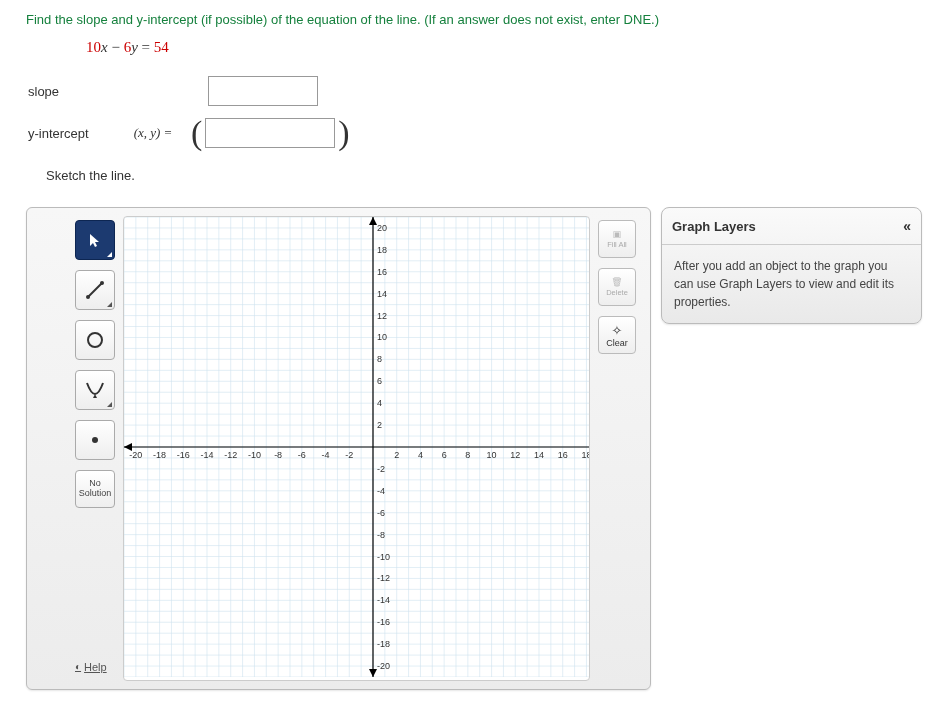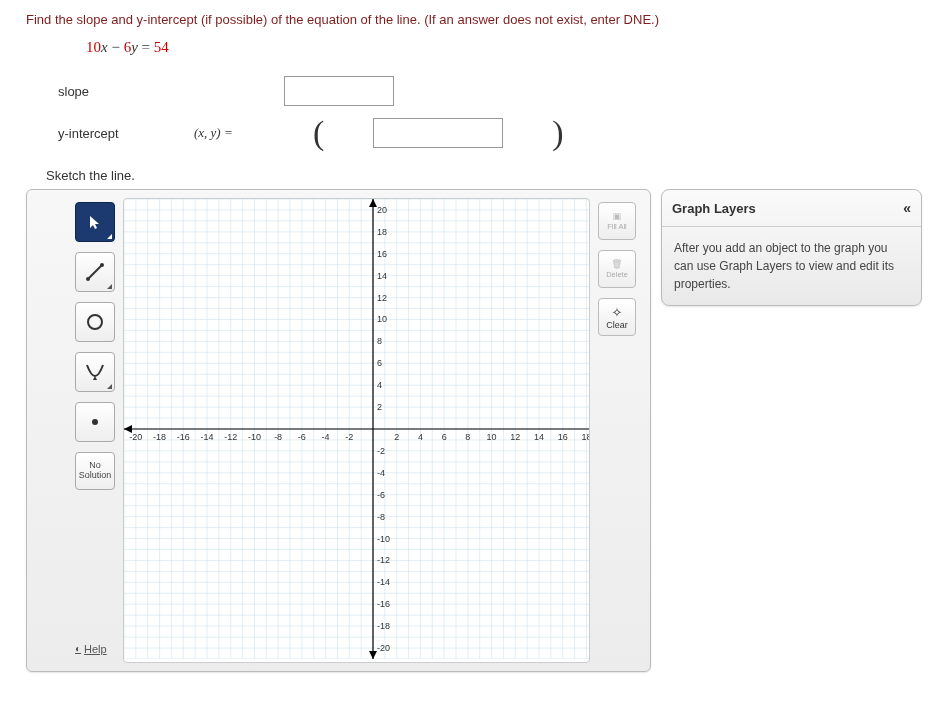--- a/index.html
+++ b/index.html
@@ -1,29 +1,29 @@
 <!DOCTYPE html>
 <html><head>
   <meta charset="utf-8">
   <style>
     * { box-sizing: border-box; margin: 0; padding: 0; }
     body { font-family: Arial, sans-serif; font-size: 13px; color: #333; padding: 12px 26px; width: 948px; }
 
-    .question-text { margin-bottom: 12px; color:#7f1d1d;}
+    .question-text { margin-bottom: 12px; color:#15803d;}
     .equation-line { margin-left: 60px; margin-bottom: 20px; font-style: italic; font-family: 'Times New Roman', serif; font-size:15px; }
     .eq-red { color: #c00; font-style: normal; }
     .eq-num { font-style: normal; }
 
-    .input-row { display: flex; align-items: center; margin-bottom: 10px; margin-left: 32px; gap: 46px;}
+    .input-row { display: flex; align-items: center; margin-bottom: 10px; margin-left: 2px;}
     .input-label { width: 180px; font-style: normal; }
     .xy-label { font-style: normal; }
     .big-paren { font-family: 'Times New Roman', serif; font-size: 34px; font-weight: 300; line-height: 1; padding: 0 3px;}
     input.answer-box { height: 30px; width: 110px; border: 1px solid #999; padding: 2px 4px; font-size: 13px; }
 
-    .sketch-label { margin-top: 18px; margin-left: 20px; margin-bottom: 6px; }
+    .sketch-label { margin-top: 18px; margin-left: 20px; margin-bottom: 24px; }
 
     .tool-area { display: flex; align-items: flex-start; }
     .graph-widget { width: 625px; background: linear-gradient(#f7f7f7,#ececec); border: 1px solid #bbb; border-radius: 6px; padding: 8px; position: relative; box-shadow: 0 1px 2px rgba(0,0,0,0.1);}
     .widget-row { display: flex; }
     .toolbar { display: flex; flex-direction: column; gap: 10px; padding: 4px 8px 4px 4px; margin-left: 36px;}
     .tool-btn { width: 40px; height: 40px; border: 1px solid #aaa; border-radius: 4px; background: linear-gradient(#fff,#eee); display:flex; align-items:center; justify-content:center; font-size:12px; color:#444; cursor:pointer; position:relative;}
     .tool-btn.selected { background: #1c3a70; border-color:#0d2652; color:#fff;}
     .tool-btn.nosol { height: 38px; font-size:9px; line-height:1.1; text-align:center; flex-direction:column;}
     .tool-help {  margin-top: auto; font-size: 11px; color:#555; text-decoration: underline; cursor:pointer; padding:4px 0; display:flex; align-items:flex-start; gap:3px;}
     .tool-help::before{content:"◐"; font-size:10px; text-decoration:none;}
@@ -59,21 +59,21 @@
   <span class="eq-red eq-num">10</span><span>x</span><span class="eq-num"> − </span><span class="eq-red eq-num">6</span><span>y</span><span class="eq-num"> = </span><span class="eq-red eq-num">54</span>
 </div>
 
 <div class="input-row">
   <span class="input-label">slope</span>
   <input class="answer-box" value="" style="">
 </div>
 
 <div class="input-row">
   <span style="width:90px;margin-right:0;">y-intercept</span>
-  <span class="xy-label" style="width:70px; font-style:italic; font-family:'Times New Roman',serif;">(x, y) = </span>
+  <span class="xy-label" style="width:70px; font-style:italic; font-family:'Times New Roman',serif;text-align:center;">(x, y) = </span>
   <span class="big-paren">(</span>
   <input class="answer-box" style="width: 130px;" value="">
   <span class="big-paren">)</span>
 </div>
 
 <div class="sketch-label">Sketch the line.</div>
 
 <div class="tool-area">
   <div class="graph-widget">
     <div class="widget-row">

